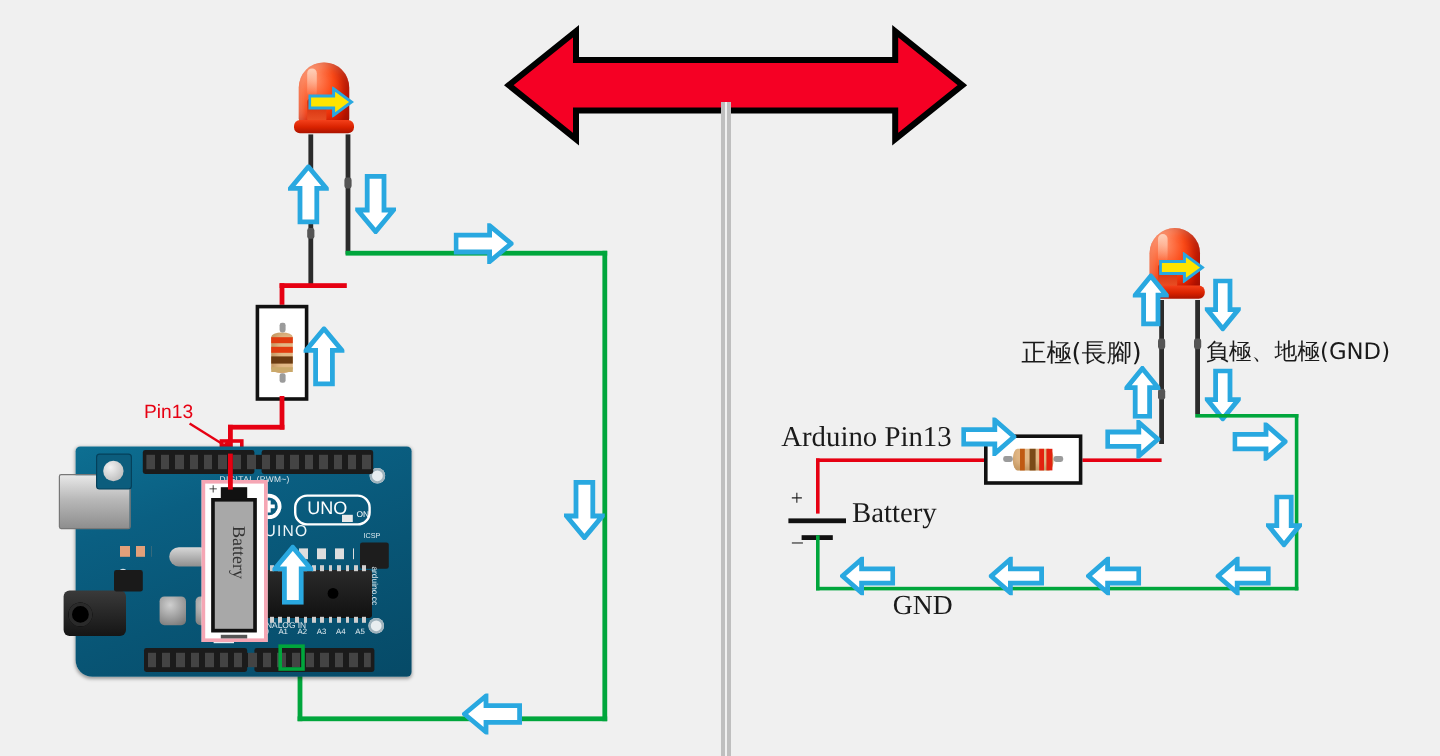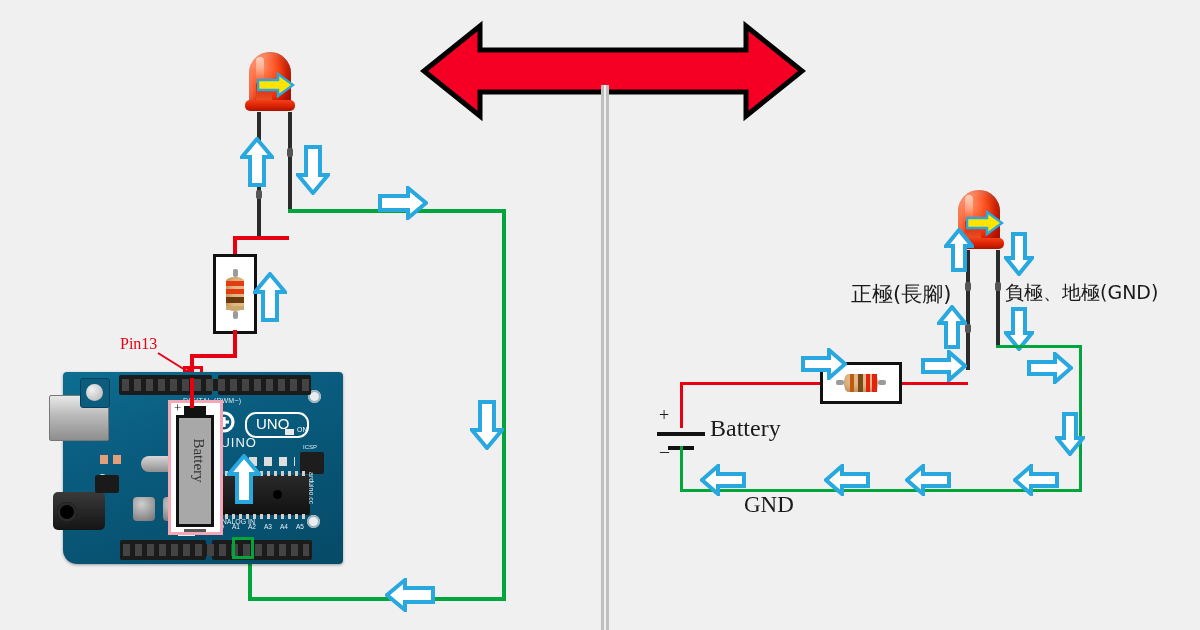--- a/index.html
+++ b/index.html
@@ -22,21 +22,21 @@
         transparent 0px, transparent 1px,
         #bfbfbf 1px, #bfbfbf 4px,
         #f0f0f0 4px, #f0f0f0 6px,
         #bfbfbf 6px, #bfbfbf 9px,
         transparent 9px);
   }
 
   
   .lbl{white-space:nowrap;font-family:"Liberation Serif",serif;color:#1a1a1a;}
   .lbl-cjk{font-family:"DejaVu Sans",sans-serif;}
-  .lbl-red{color:#e60012;font-family:Liberation Serif, serif;}
+  .lbl-red{color:#e60012;font-family:Liberation Sans, sans-serif;}
 
   
   .arr svg{display:block;}
 
   
   .res-box{border:3px solid #111;background:#fff;box-sizing:border-box;}
   .res-body-h{
     position:absolute;left:50%;top:50%;transform:translate(-50%,-50%);
     width:46px;height:18px;
   }
@@ -321,20 +321,21 @@
   </div>
   <div class="arr" style="left:1004px;top:307px;">
     <svg width="30" height="44" viewBox="0 0 30 44">
         <polygon points="15,42 28,26 21,26 21,2 9,2 9,26 2,26" fill="#fff" stroke="#29a8e0" stroke-width="4" stroke-linejoin="miter"></polygon>
       </svg>
   </div>
 
   <div class="lbl lbl-cjk" style="left:851px;top:280px;font-size:21px;">正極(長腳)</div>
   <div class="lbl lbl-cjk" style="left:1005px;top:280px;font-size:19px;">負極、地極(GND)</div>
 
+  <div class="lbl" style="left:651px;top:352px;font-size:24px;">Arduino Pin13</div>
 
   <div class="wire-red" style="left:680px;top:382px;width:3px;height:46px;"></div>
   <div class="wire-red" style="left:680px;top:382px;width:142px;height:3px;"></div>
   <div class="wire-red" style="left:900px;top:382px;width:68px;height:3px;"></div>
 
   <div class="res-box" style="left:820px;top:362px;width:82px;height:42px;">
     <div class="res-body-h">
       <div class="res-shape">
         <div class="band" style="left:6px;width:4px;background:#c05a12;"></div>
         <div class="band" style="left:14px;width:5px;background:#7a4a18;"></div>

